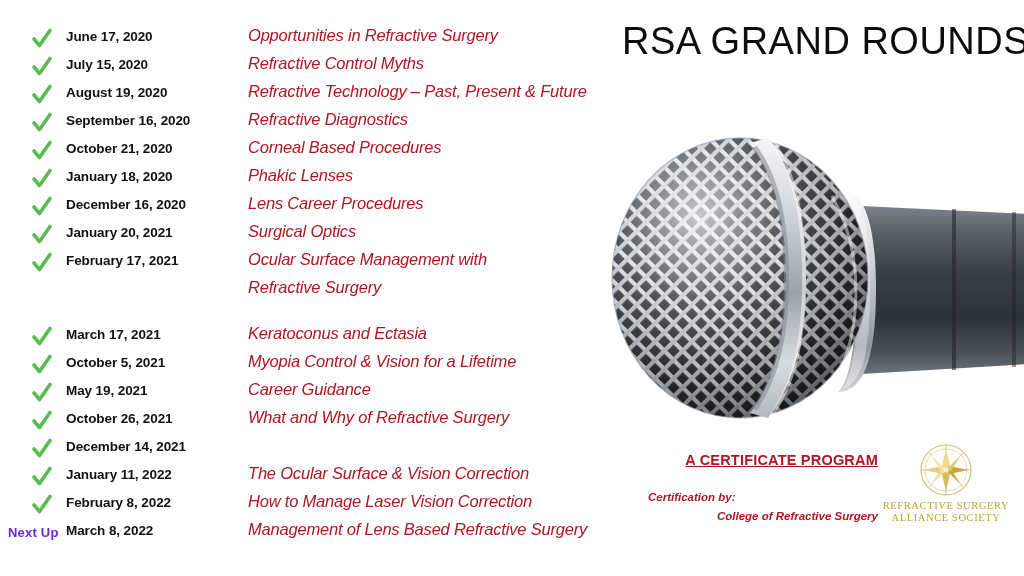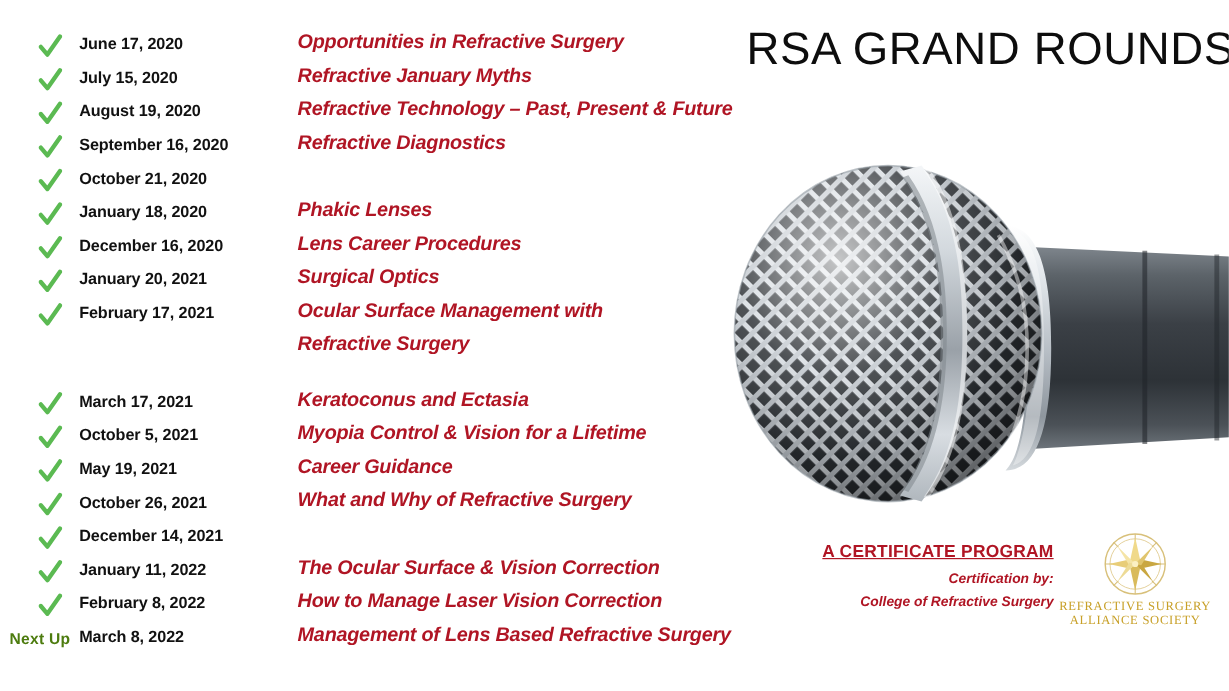--- a/index.html
+++ b/index.html
@@ -63,40 +63,40 @@
     top: 2px;
     width: 20px;
     height: 22px;
   }
   .nextup {
     position: absolute;
     left: 8px;
     top: 5px;
     font-size: 13px;
     font-weight: 600;
-    color: #4d7c0f;
+    color: #6d28d9;
     letter-spacing: 0.2px;
     white-space: nowrap;
   }
   .date {
     position: absolute;
     left: 66px;
     top: 3px;
     font-size: 13.5px;
     font-weight: 700;
     color: #111111;
     white-space: nowrap;
     letter-spacing: -0.1px;
   }
   .topic {
     position: absolute;
     left: 248px;
     top: 0px;
     font-size: 16.5px;
-    font-weight: 700;
+    font-weight: 400;
     font-style: italic;
     color: #b01524;
     white-space: nowrap;
     letter-spacing: -0.2px;
   }
   .topic.cont {
     top: 0px;
   }
   .spacer { height: 18px; }
 
@@ -116,21 +116,21 @@
     white-space: nowrap;
     text-align: right;
   }
   #cert-by, #cert-org {
     font-size: 11.5px;
     font-weight: 700;
     font-style: italic;
     color: #b01524;
     white-space: nowrap;
   }
-  #cert-by { margin-top: 9px; text-align: right; }
+  #cert-by { margin-top: 23px; }
   #cert-org { margin-top: 7px; text-align: right; }
 
   
   #logo {
     position: absolute;
     left: 876px;
     top: 442px;
     width: 140px;
     text-align: center;
   }
@@ -239,41 +239,42 @@
             <path d="M2 11 L7.5 17.5 L18 2.5" fill="none" stroke="#5bba52" stroke-width="3.6" stroke-linecap="round" stroke-linejoin="round"></path>
           </svg></span>
         <span class="date">June 17, 2020</span>
         <span class="topic">Opportunities in Refractive Surgery</span>
       </div>
       <div class="row">
         <span class="check"><svg width="20" height="22" viewBox="0 0 20 22" xmlns="http://www.w3.org/2000/svg">
             <path d="M2 11 L7.5 17.5 L18 2.5" fill="none" stroke="#5bba52" stroke-width="3.6" stroke-linecap="round" stroke-linejoin="round"></path>
           </svg></span>
         <span class="date">July 15, 2020</span>
-        <span class="topic">Refractive January Myths</span>
+        <span class="topic">Refractive Control Myths</span>
       </div>
       <div class="row">
         <span class="check"><svg width="20" height="22" viewBox="0 0 20 22" xmlns="http://www.w3.org/2000/svg">
             <path d="M2 11 L7.5 17.5 L18 2.5" fill="none" stroke="#5bba52" stroke-width="3.6" stroke-linecap="round" stroke-linejoin="round"></path>
           </svg></span>
         <span class="date">August 19, 2020</span>
         <span class="topic">Refractive Technology – Past, Present &amp; Future</span>
       </div>
       <div class="row">
         <span class="check"><svg width="20" height="22" viewBox="0 0 20 22" xmlns="http://www.w3.org/2000/svg">
             <path d="M2 11 L7.5 17.5 L18 2.5" fill="none" stroke="#5bba52" stroke-width="3.6" stroke-linecap="round" stroke-linejoin="round"></path>
           </svg></span>
         <span class="date">September 16, 2020</span>
         <span class="topic">Refractive Diagnostics</span>
       </div>
       <div class="row">
         <span class="check"><svg width="20" height="22" viewBox="0 0 20 22" xmlns="http://www.w3.org/2000/svg">
             <path d="M2 11 L7.5 17.5 L18 2.5" fill="none" stroke="#5bba52" stroke-width="3.6" stroke-linecap="round" stroke-linejoin="round"></path>
           </svg></span>
         <span class="date">October 21, 2020</span>
+        <span class="topic">Corneal Based Procedures</span>
       </div>
       <div class="row">
         <span class="check"><svg width="20" height="22" viewBox="0 0 20 22" xmlns="http://www.w3.org/2000/svg">
             <path d="M2 11 L7.5 17.5 L18 2.5" fill="none" stroke="#5bba52" stroke-width="3.6" stroke-linecap="round" stroke-linejoin="round"></path>
           </svg></span>
         <span class="date">January 18, 2020</span>
         <span class="topic">Phakic Lenses</span>
       </div>
       <div class="row">
         <span class="check"><svg width="20" height="22" viewBox="0 0 20 22" xmlns="http://www.w3.org/2000/svg">

